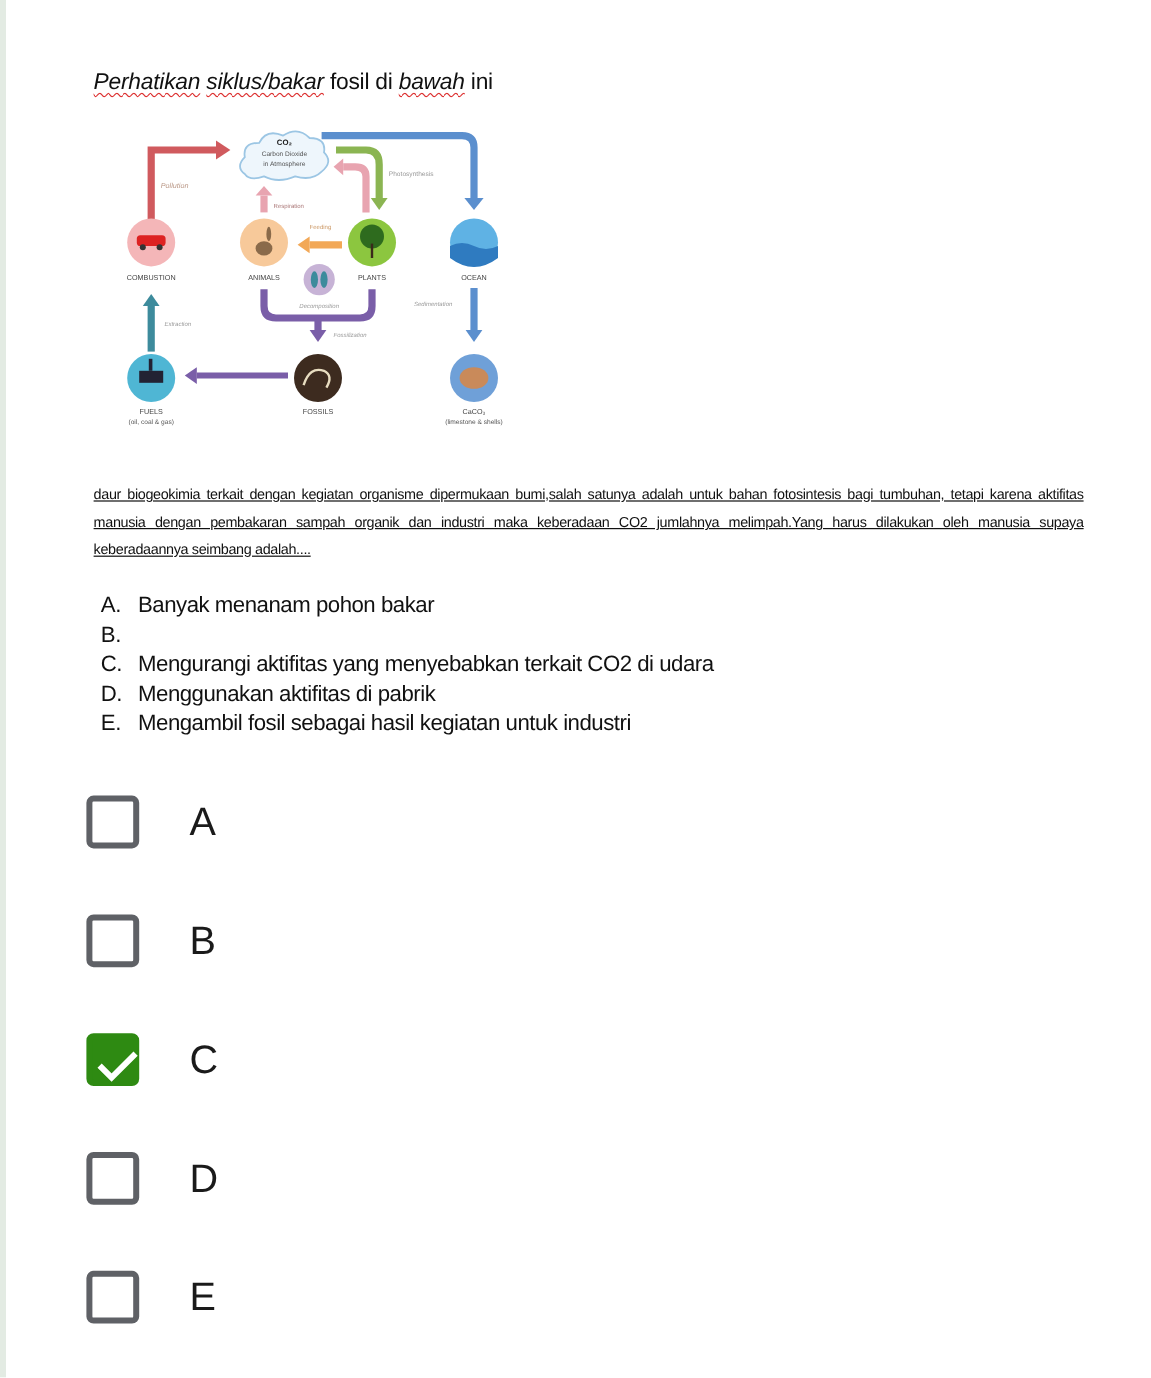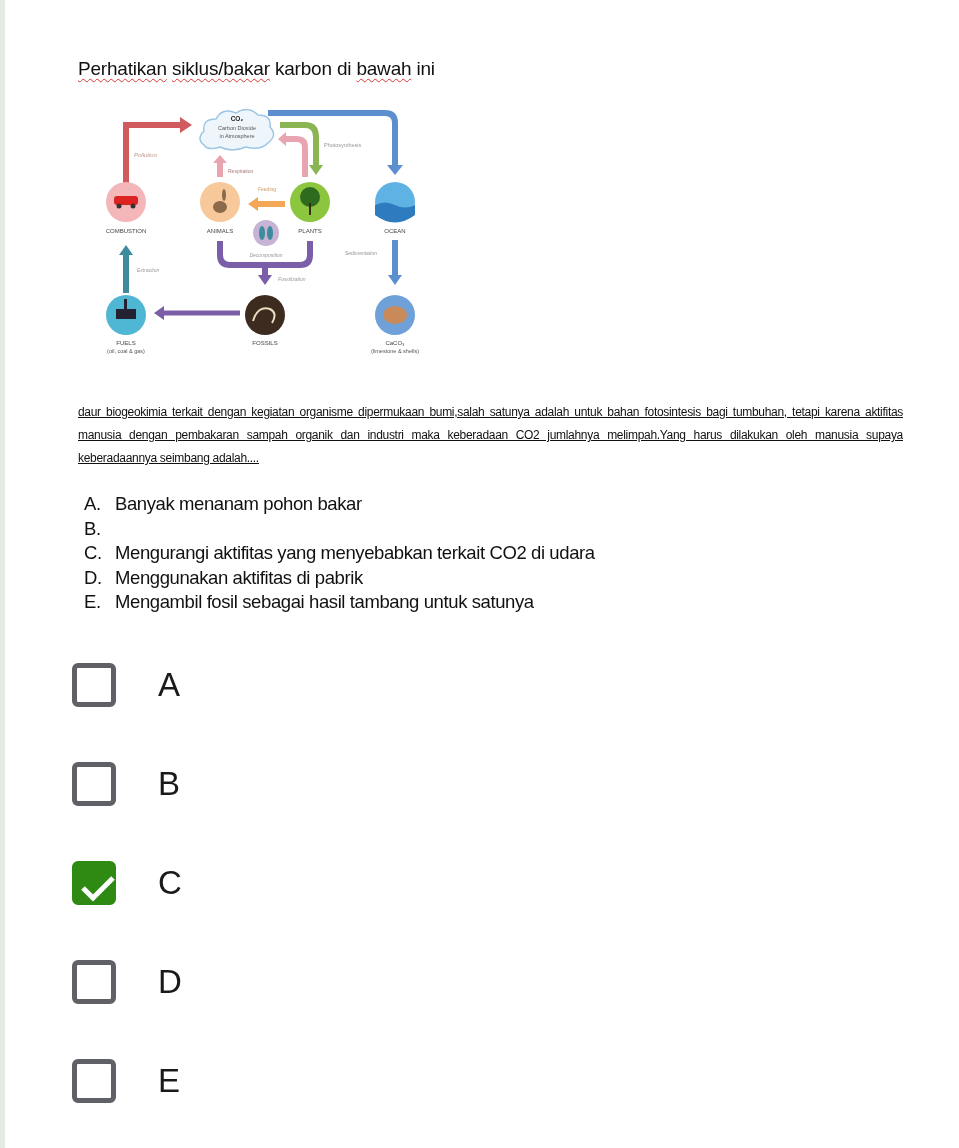--- a/index.html
+++ b/index.html
@@ -4,21 +4,21 @@
 <style>
   html, body { margin: 0; padding: 0; }
   body {
     width: 959px; height: 1148px; background: #ffffff; position: relative; overflow: hidden;
     font-family: "Liberation Sans", sans-serif; color: #111;
   }
   .left-rule { position: absolute; left: 0; top: 0; width: 5px; height: 1148px; background: #e3ebe3; }
   .title {
     position: absolute; left: 78px; top: 58px; font-size: 19px; color: #111; letter-spacing: -0.2px;
   }
-  .spell { text-decoration: underline wavy #d33; text-decoration-thickness: 1px; text-underline-offset: 3px; }
+  .spell { text-decoration: underline wavy #d33; text-decoration-thickness: 1px; text-underline-offset: 3px; font-style: italic; }
   .diagram { position: absolute; left: 100px; top: 95px; width: 345px; height: 275px; }
   .diagram svg { width: 345px; height: 275px; display: block; }
   .question {
     position: absolute; left: 78px; top: 401px; width: 825px; font-size: 12px; line-height: 23px;
     text-align: justify; color: #111; letter-spacing: -0.3px; text-decoration: underline;
   }
   .options-list { position: absolute; left: 84px; top: 492px; font-size: 18.5px; line-height: 24.5px; color: #111; letter-spacing: -0.4px; }
   .options-list .opt { display: flex; }
   .options-list .letter { width: 31px; }
   .choices { position: absolute; left: 70px; top: 660px; }
@@ -30,21 +30,21 @@
   .cb.checked { background: #2e8a12; border-color: #2e8a12; }
   .cb.checked svg { position: absolute; left: 2px; top: 4px; }
   .choice-label { position: absolute; left: 88px; top: 6px; font-size: 33px; color: #1a1a1a; }
 </style>
 </head>
 <body>
 
 <div class="left-rule"></div>
 
 <div class="title">
-  <span class="spell">Perhatikan</span><span> </span><span class="spell">siklus/bakar</span><span> karbon di </span><span class="spell">bawah</span><span> ini</span>
+  <span class="spell">Perhatikan</span><span> </span><span class="spell">siklus/bakar</span><span> fosil di </span><span class="spell">bawah</span><span> ini</span>
 </div>
 
 <div class="diagram">
   <svg viewBox="0 0 345 275" xmlns="http://www.w3.org/2000/svg" font-family="Liberation Sans, sans-serif">
 
     <g>
       <path d="M26 88 L26 30 L80 30" fill="none" stroke="#d05a5e" stroke-width="6"></path>
       <polygon points="80,22 92,30 80,38" fill="#d05a5e"></polygon>
     </g>
     <text x="34" y="62" font-size="6" fill="#b98" font-style="italic">Pollution</text>
@@ -163,21 +163,21 @@
   <div class="opt">
       <span class="letter">C.</span>
       <span>Mengurangi aktifitas yang menyebabkan terkait CO2 di udara</span>
     </div>
   <div class="opt">
       <span class="letter">D.</span>
       <span>Menggunakan aktifitas di pabrik</span>
     </div>
   <div class="opt">
       <span class="letter">E.</span>
-      <span>Mengambil fosil sebagai hasil tambang untuk satunya</span>
+      <span>Mengambil fosil sebagai hasil kegiatan untuk industri</span>
     </div>
 </div>
 
 <div class="choices">
   <div class="choice">
     <div class="cb"></div>
     <span class="choice-label">A</span>
   </div>
   <div class="choice">
     <div class="cb"></div>

